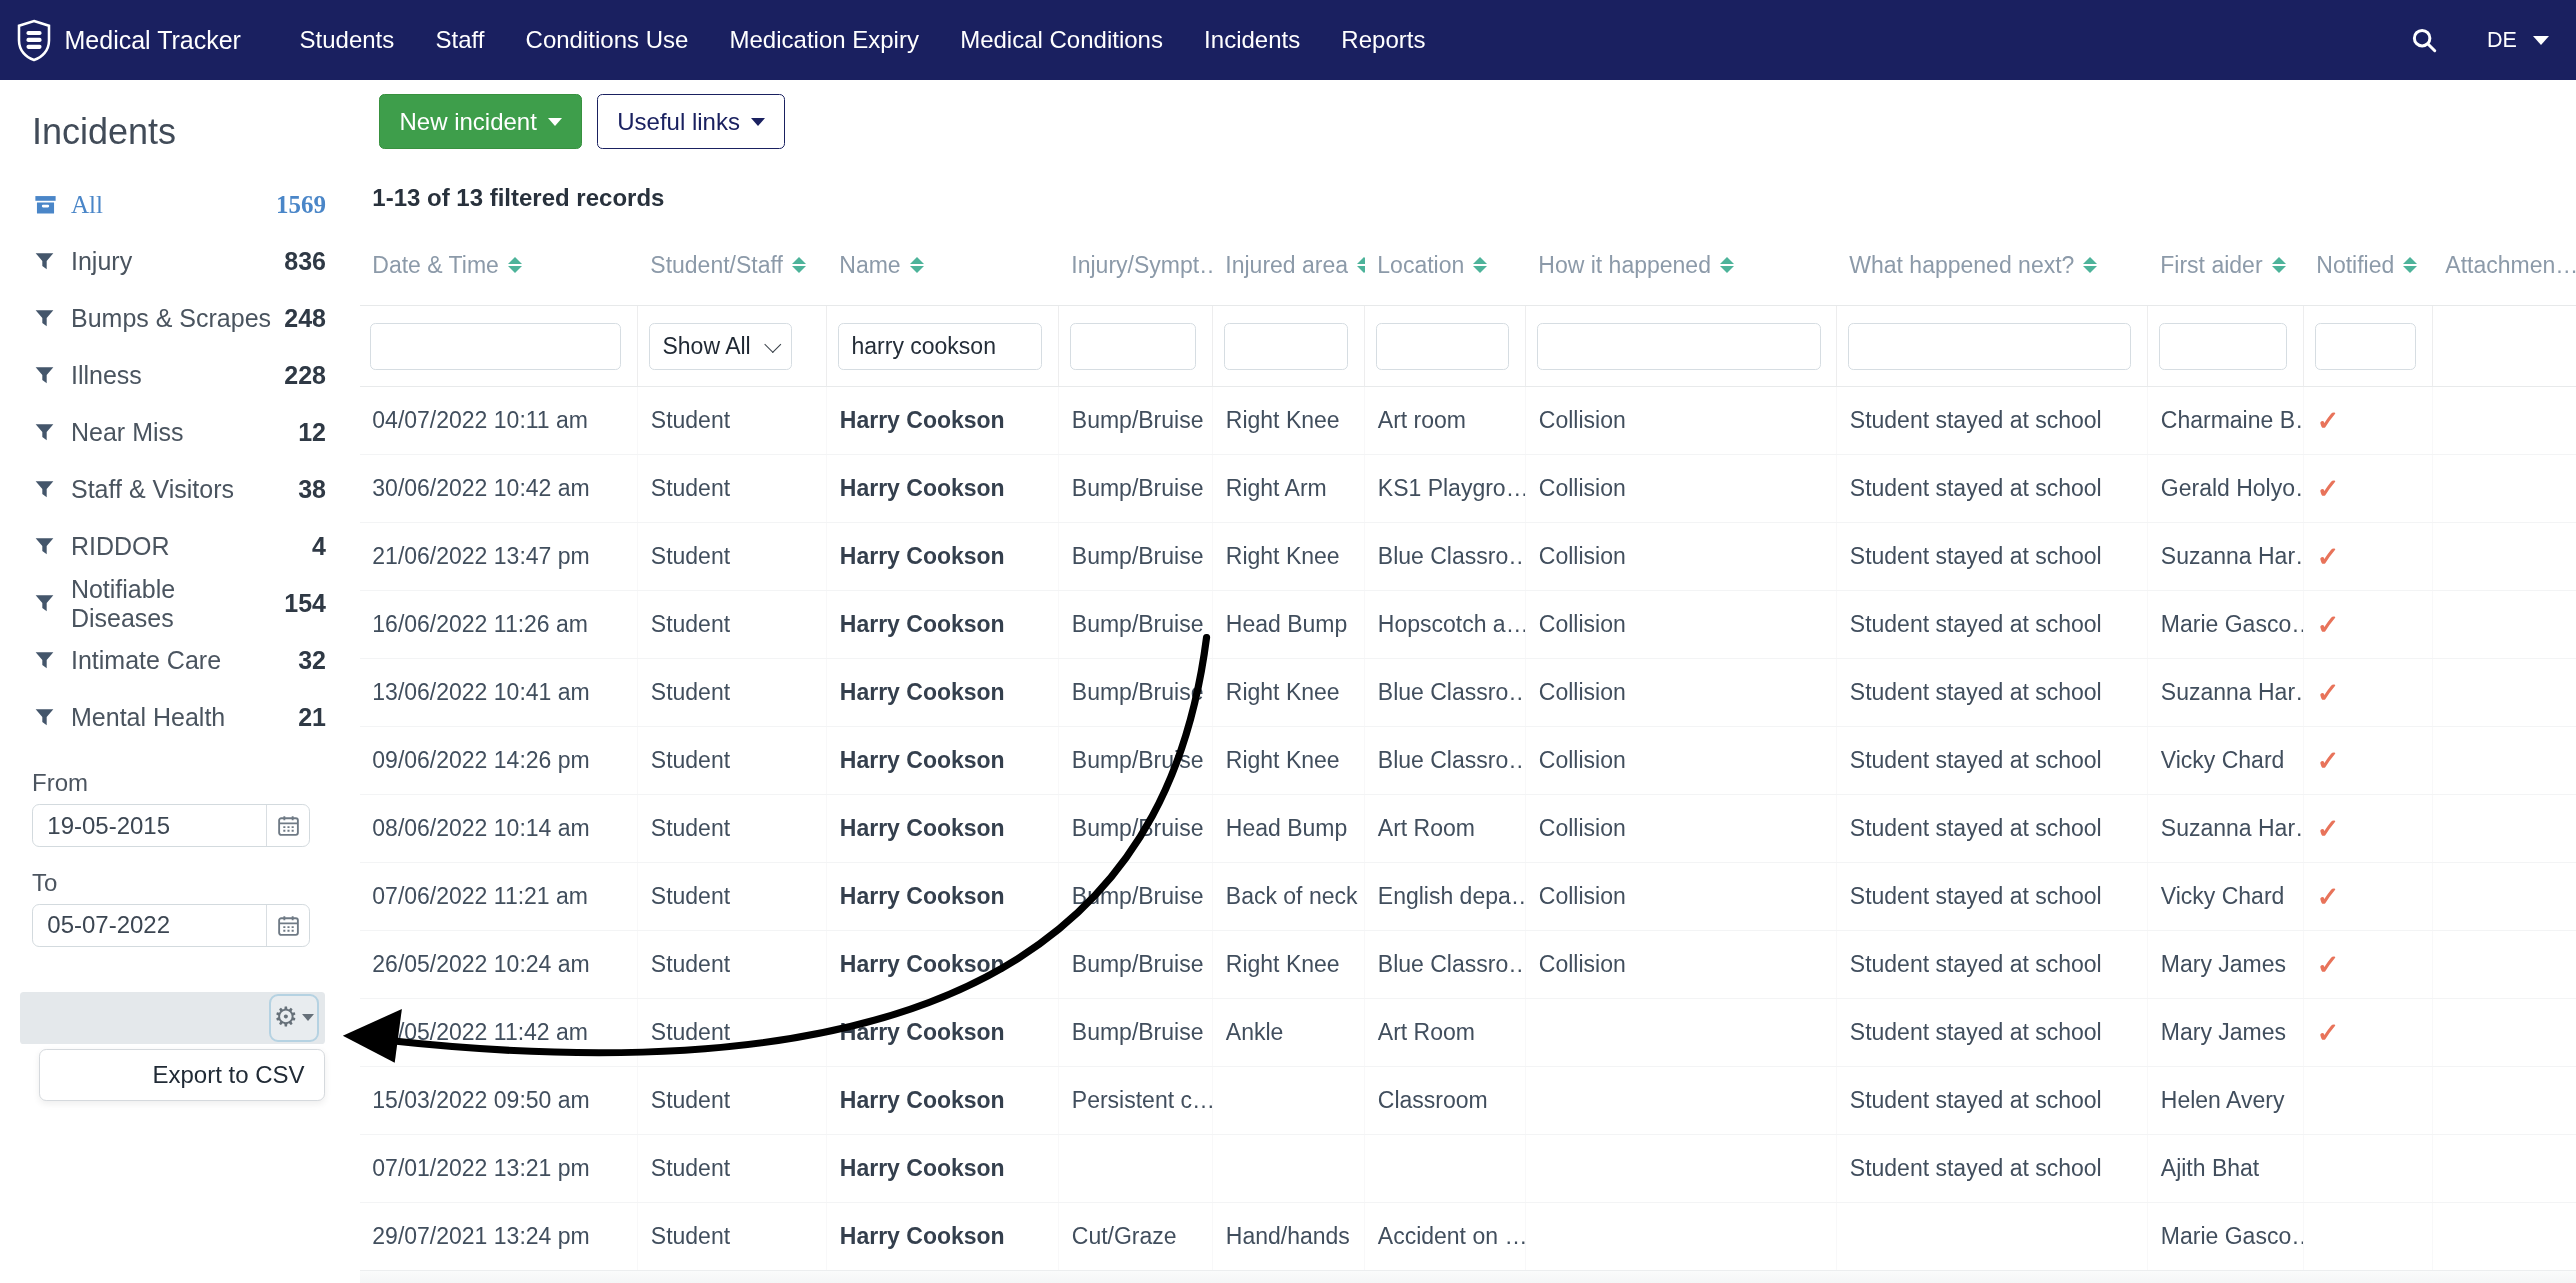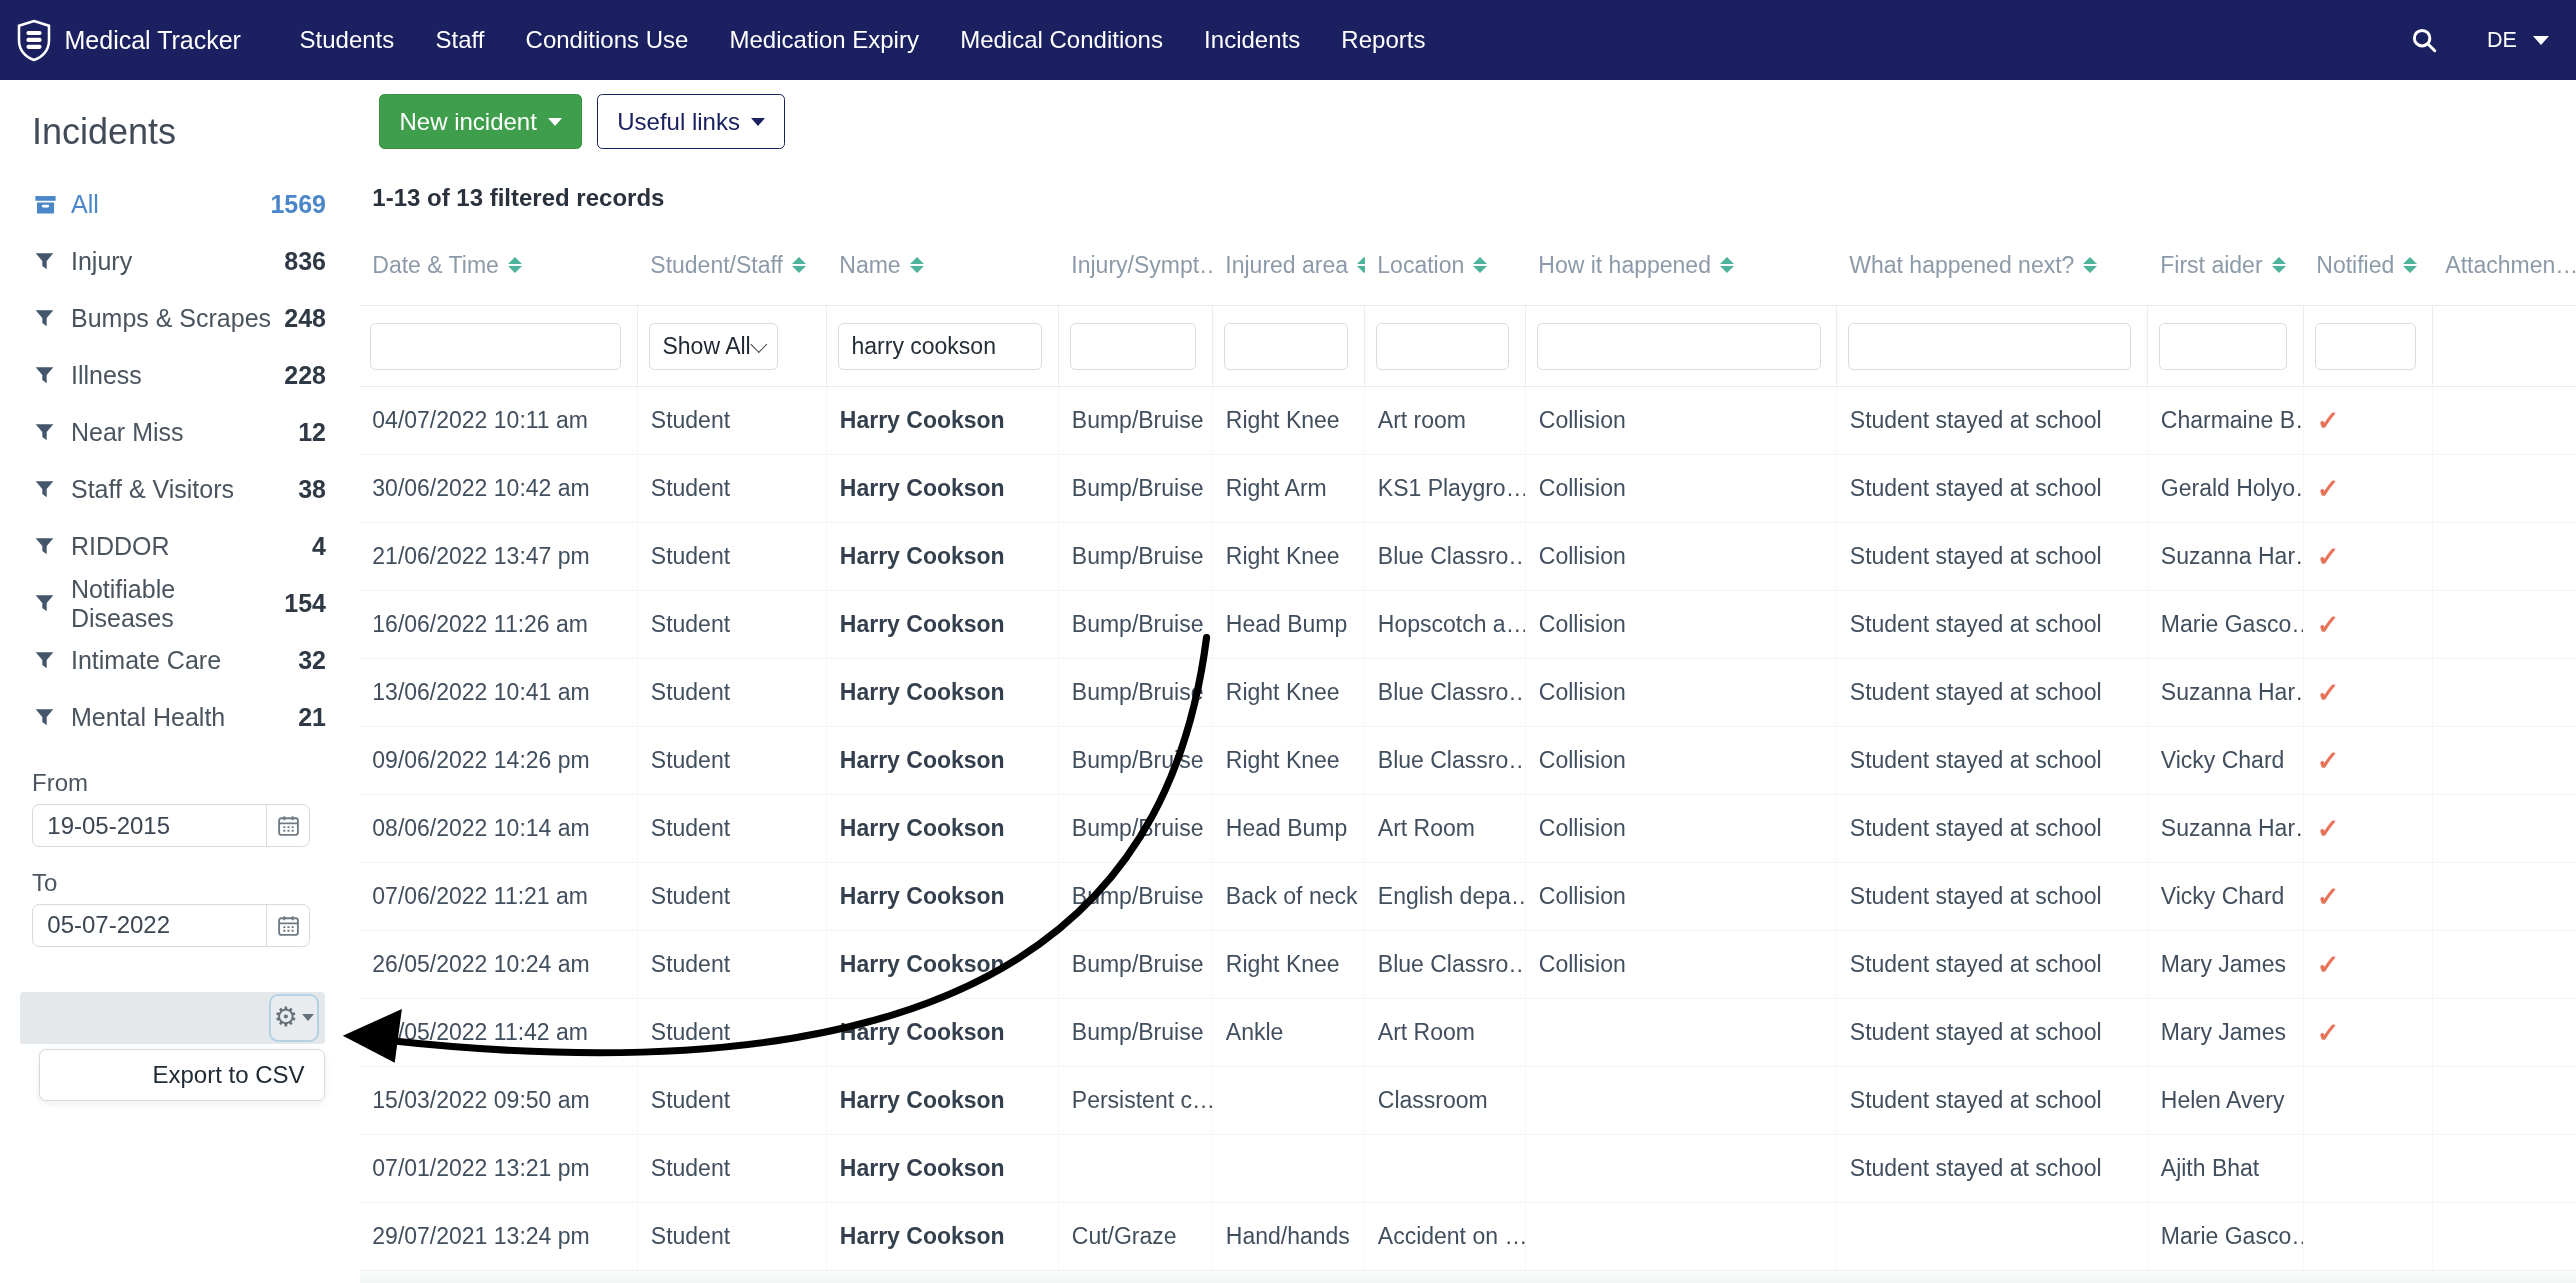--- a/index.html
+++ b/index.html
@@ -22,21 +22,21 @@
   .sidebar { width: 358px; flex: 0 0 358px; padding: 0 32px; }
   .main { flex: 1; padding: 14.3px 0 0 1.8px; }
 
   
   .side-title { margin-top: 30px; font-size: 36px; font-weight: 500; color: #414b58; line-height: 43px; }
   .side-list { margin-top: 23px; }
   .side-item { height: 57px; display: flex; align-items: center; cursor: pointer; }
   .side-item .icn { width: 39px; display: flex; align-items: center; }
   .side-item .lbl { font-size: 25px; color: var(--label-text); }
   .side-item .cnt { margin-left: auto; font-size: 25px; font-weight: 700; color: var(--count-text); }
-  .side-item.active .lbl, .side-item.active .cnt { color: var(--blue); }
+  .side-item.active .lbl, .side-item.active .cnt { color: var(--blue); font-family: Liberation Serif, serif; }
   .side-label { margin-top: 23px; font-size: 24px; color: #4c5560; }
   .side-label.to { margin-top: 21.5px; }
   .dfield { display: flex; width: 278px; height: 43px; border: 0.9px solid #d3dade; border-radius: 7.2px; background: #fff; overflow: hidden; margin-top: 7.2px; }
   .dfield .val { flex: 1; display: flex; align-items: center; padding-left: 14.3px; font-size: 24px; color: #3c4652; }
   .dfield .addon { width: 43px; border-left: 0.9px solid #d9dee2; display: flex; align-items: center; justify-content: center; }
   .export-bar { margin-top: 45px; margin-left: -12.5px; width: 305px; height: 52px; background: #e4e8eb; border-radius: 3.6px; display: flex; align-items: center; justify-content: flex-end; padding-right: 5.4px; }
   .gear-btn { width: 50px; height: 48px; border: 2.7px solid #b5d2e2; border-radius: 9px; background: #e8ecef; display: flex; align-items: center; justify-content: center; cursor: pointer; }
   .gear-glyph { font-size: 27px; color: #667079; line-height: 1; }
   .gear-caret { width: 0; height: 0; border-left: 6.3px solid transparent; border-right: 6.3px solid transparent; border-top: 7.2px solid #667079; margin-left: 4.5px; }
   .export-menu { margin: 5.4px 0 0 7.2px; width: 286px; height: 52px; background: #fff; border: 0.9px solid #d5d9dd; border-radius: 7.2px; box-shadow: 0 2.7px 7.2px rgba(0,0,0,.07); display: flex; align-items: center; justify-content: flex-end; padding-right: 19.7px; font-size: 24px; color: #212b36; cursor: pointer; }
@@ -54,21 +54,21 @@
   
   table.records { table-layout: fixed; border-collapse: collapse; width: 2216px; margin-top: 12.5px; }
   tr.hrow th { height: 81px; vertical-align: middle; text-align: center; padding-left: 12.5px; font-weight: 400; font-size: 23px; color: var(--header-text); border-bottom: 0.9px solid #e7e9ea; white-space: nowrap; overflow: hidden; }
   .th-inner { display: flex; align-items: center; }
   .sort { display: inline-flex; flex-direction: column; margin-left: 9px; }
   .sort .up { width: 0; height: 0; border-left: 7.2px solid transparent; border-right: 7.2px solid transparent; border-bottom: 7.2px solid var(--teal); margin-bottom: 2.7px; }
   .sort .dn { width: 0; height: 0; border-left: 7.2px solid transparent; border-right: 7.2px solid transparent; border-top: 7.2px solid var(--teal); }
   tr.frow td { height: 81px; vertical-align: middle; padding-left: 10.7px; border-bottom: 0.9px solid #e8eaeb; border-left: 0.9px solid #ededee; }
   tr.frow td:first-child { border-left: none; }
   .flt { height: 47px; border: 0.9px solid #d6dde2; border-radius: 5.4px; font-family: "Liberation Sans", sans-serif; font-size: 23px; color: #242d38; padding: 0 12.5px; outline: none; background: #fff; }
-  .select-box { width: 129px; height: 47px; border: 0.9px solid #d6dde2; border-radius: 5.4px; background: #fff; display: flex; align-items: center; padding: 0 12.5px; cursor: pointer; }
+  .select-box { width: 143px; height: 47px; border: 0.9px solid #d6dde2; border-radius: 5.4px; background: #fff; display: flex; align-items: center; padding: 0 12.5px; cursor: pointer; }
   .select-box .sv { font-size: 23px; color: #1f2833; }
   .select-box .chev { width: 11.6px; height: 11.6px; border-right: 1.8px solid #394149; border-bottom: 1.8px solid #394149; transform: rotate(45deg) translate(-1.8px,-1.8px); margin-left: auto; }
   tbody td { height: 68px; vertical-align: middle; padding-left: 12.5px; font-size: 23px; color: var(--cell-text); border-bottom: 1.8px solid #f3f4f5; border-left: 0.9px solid #f8f8f9; white-space: nowrap; overflow: hidden; }
   tbody td:first-child { border-left: none; }
   tbody td.name-cell { font-weight: 700; color: var(--name-text); }
   .check { font-size: 27px; font-weight: 700; color: var(--check); }
   .bottom-band { height: 27px; margin-top: -1.8px; background: linear-gradient(180deg, #fafbfb 0%, #eef0f1 100%); border-top: 0.9px solid #eceeef; }
 
   
   .annotation { position: absolute; left: 0; top: 0; width: 2576px; height: 1284px; pointer-events: none; z-index: 50; }

